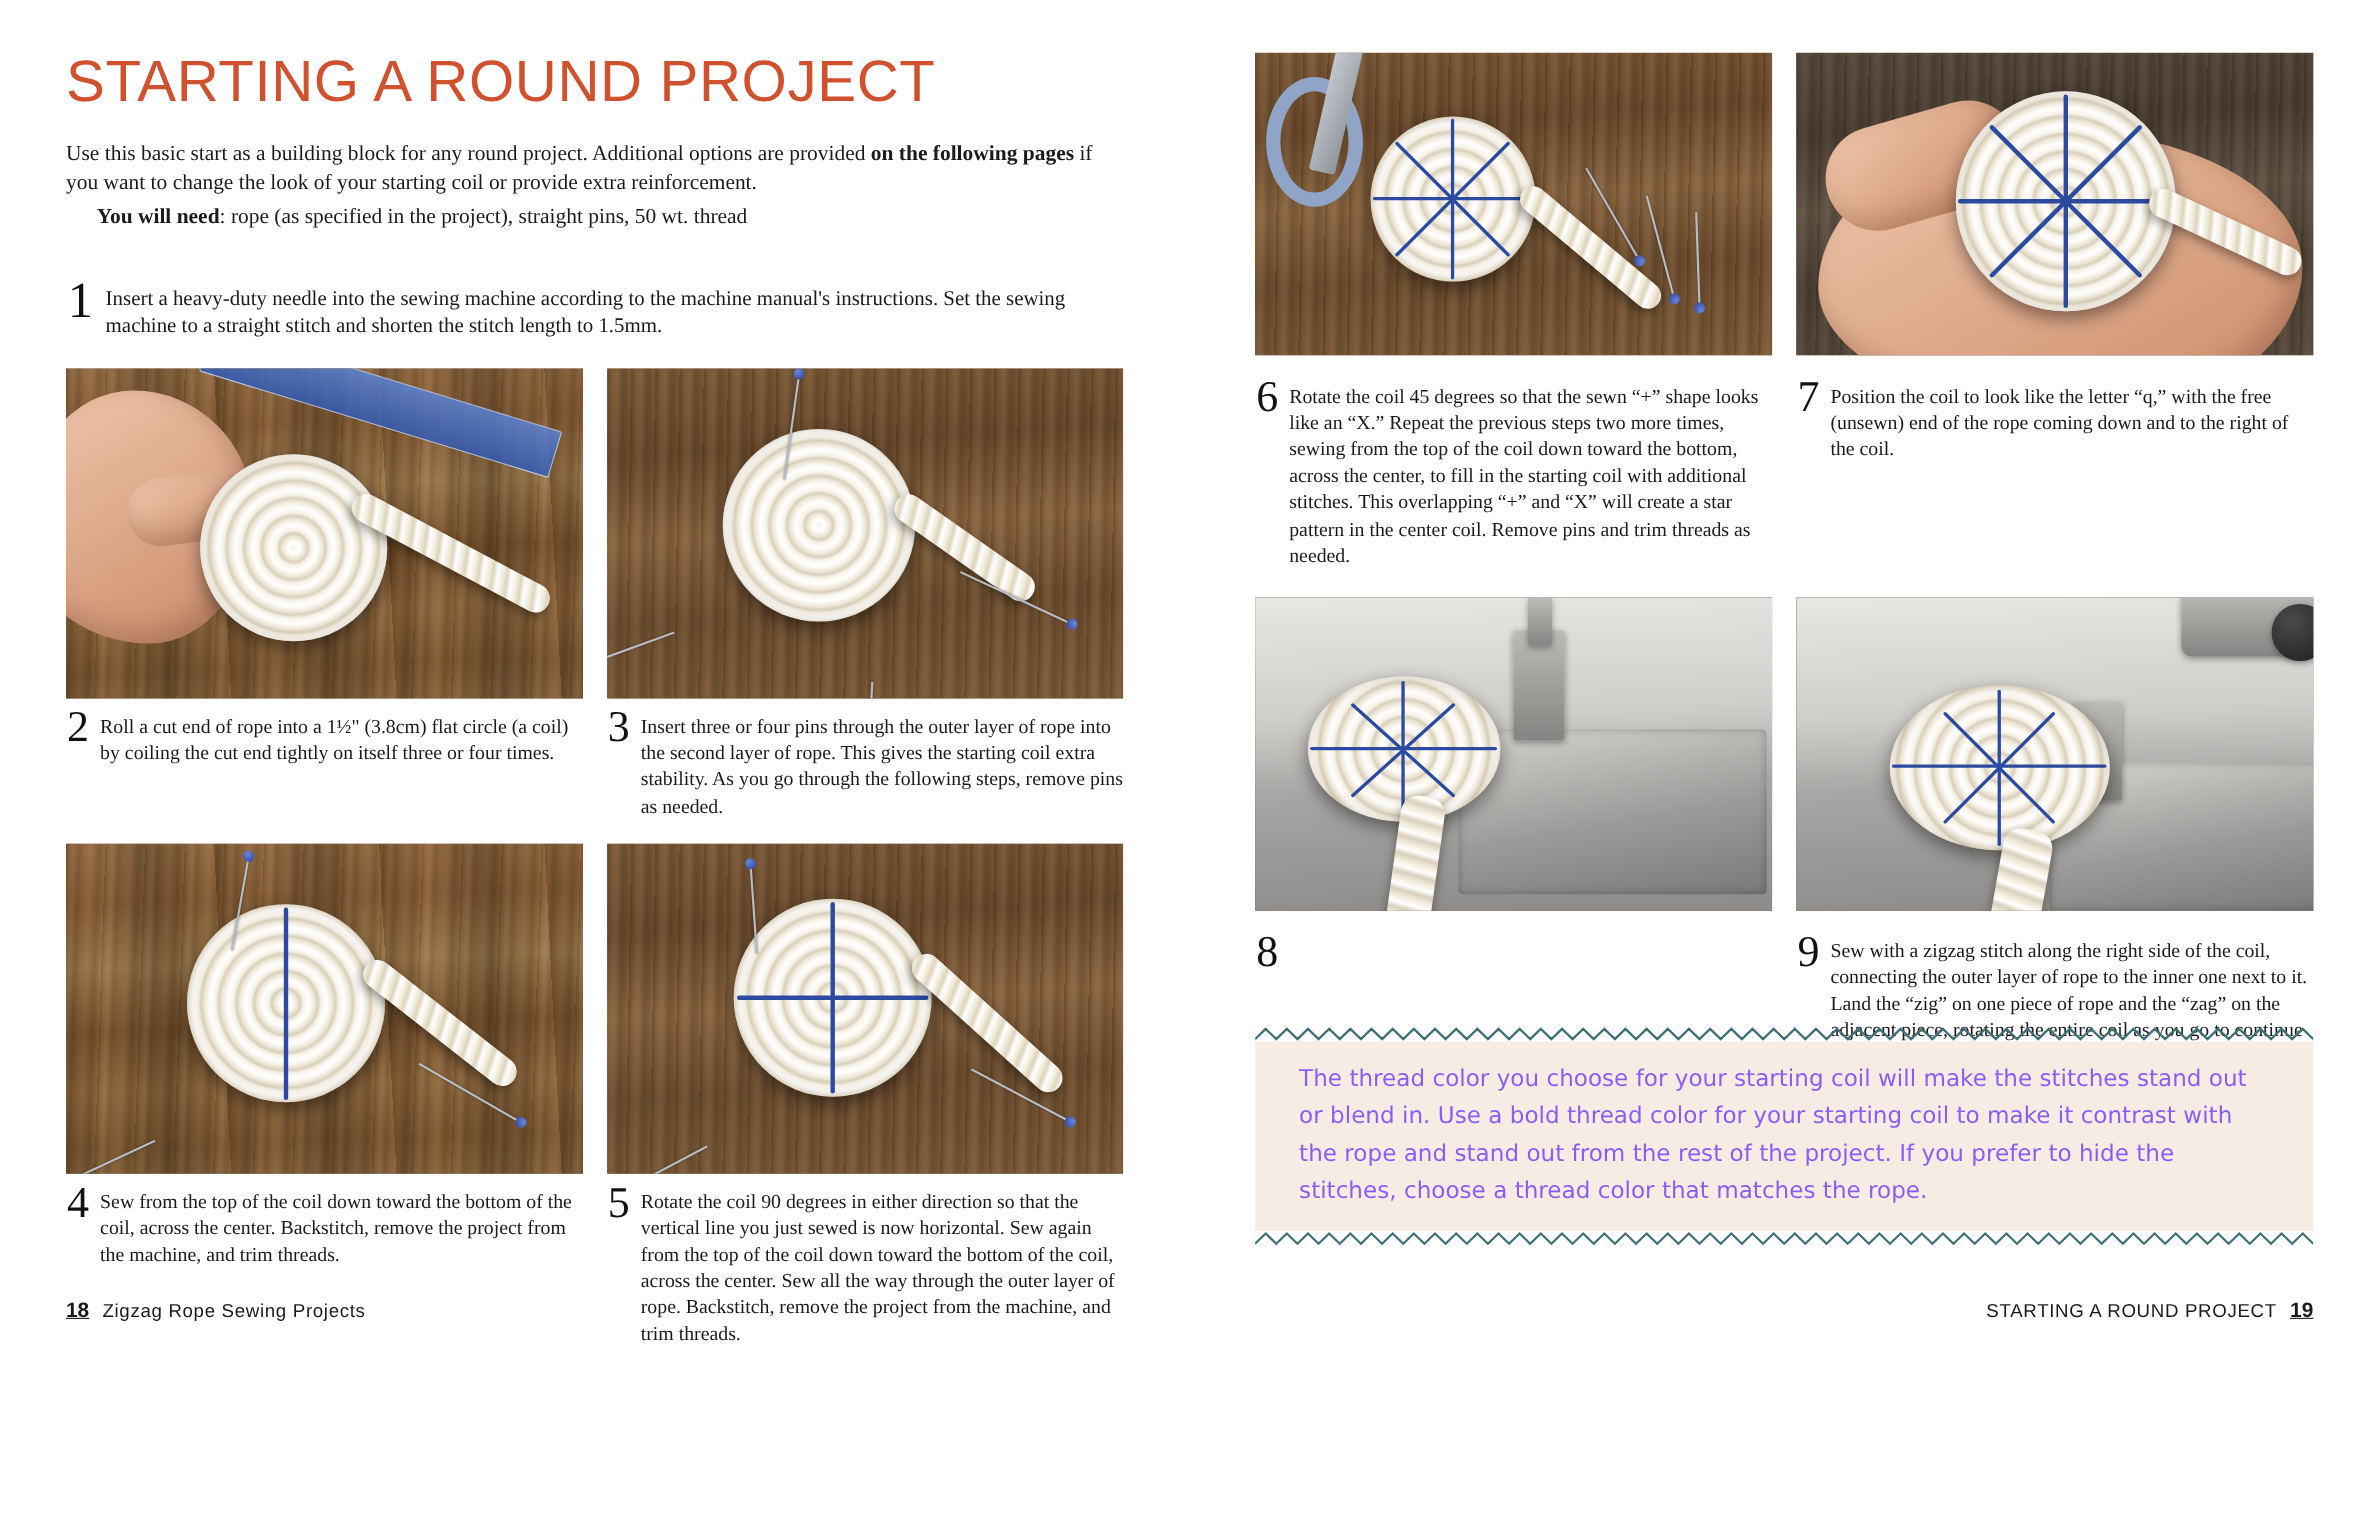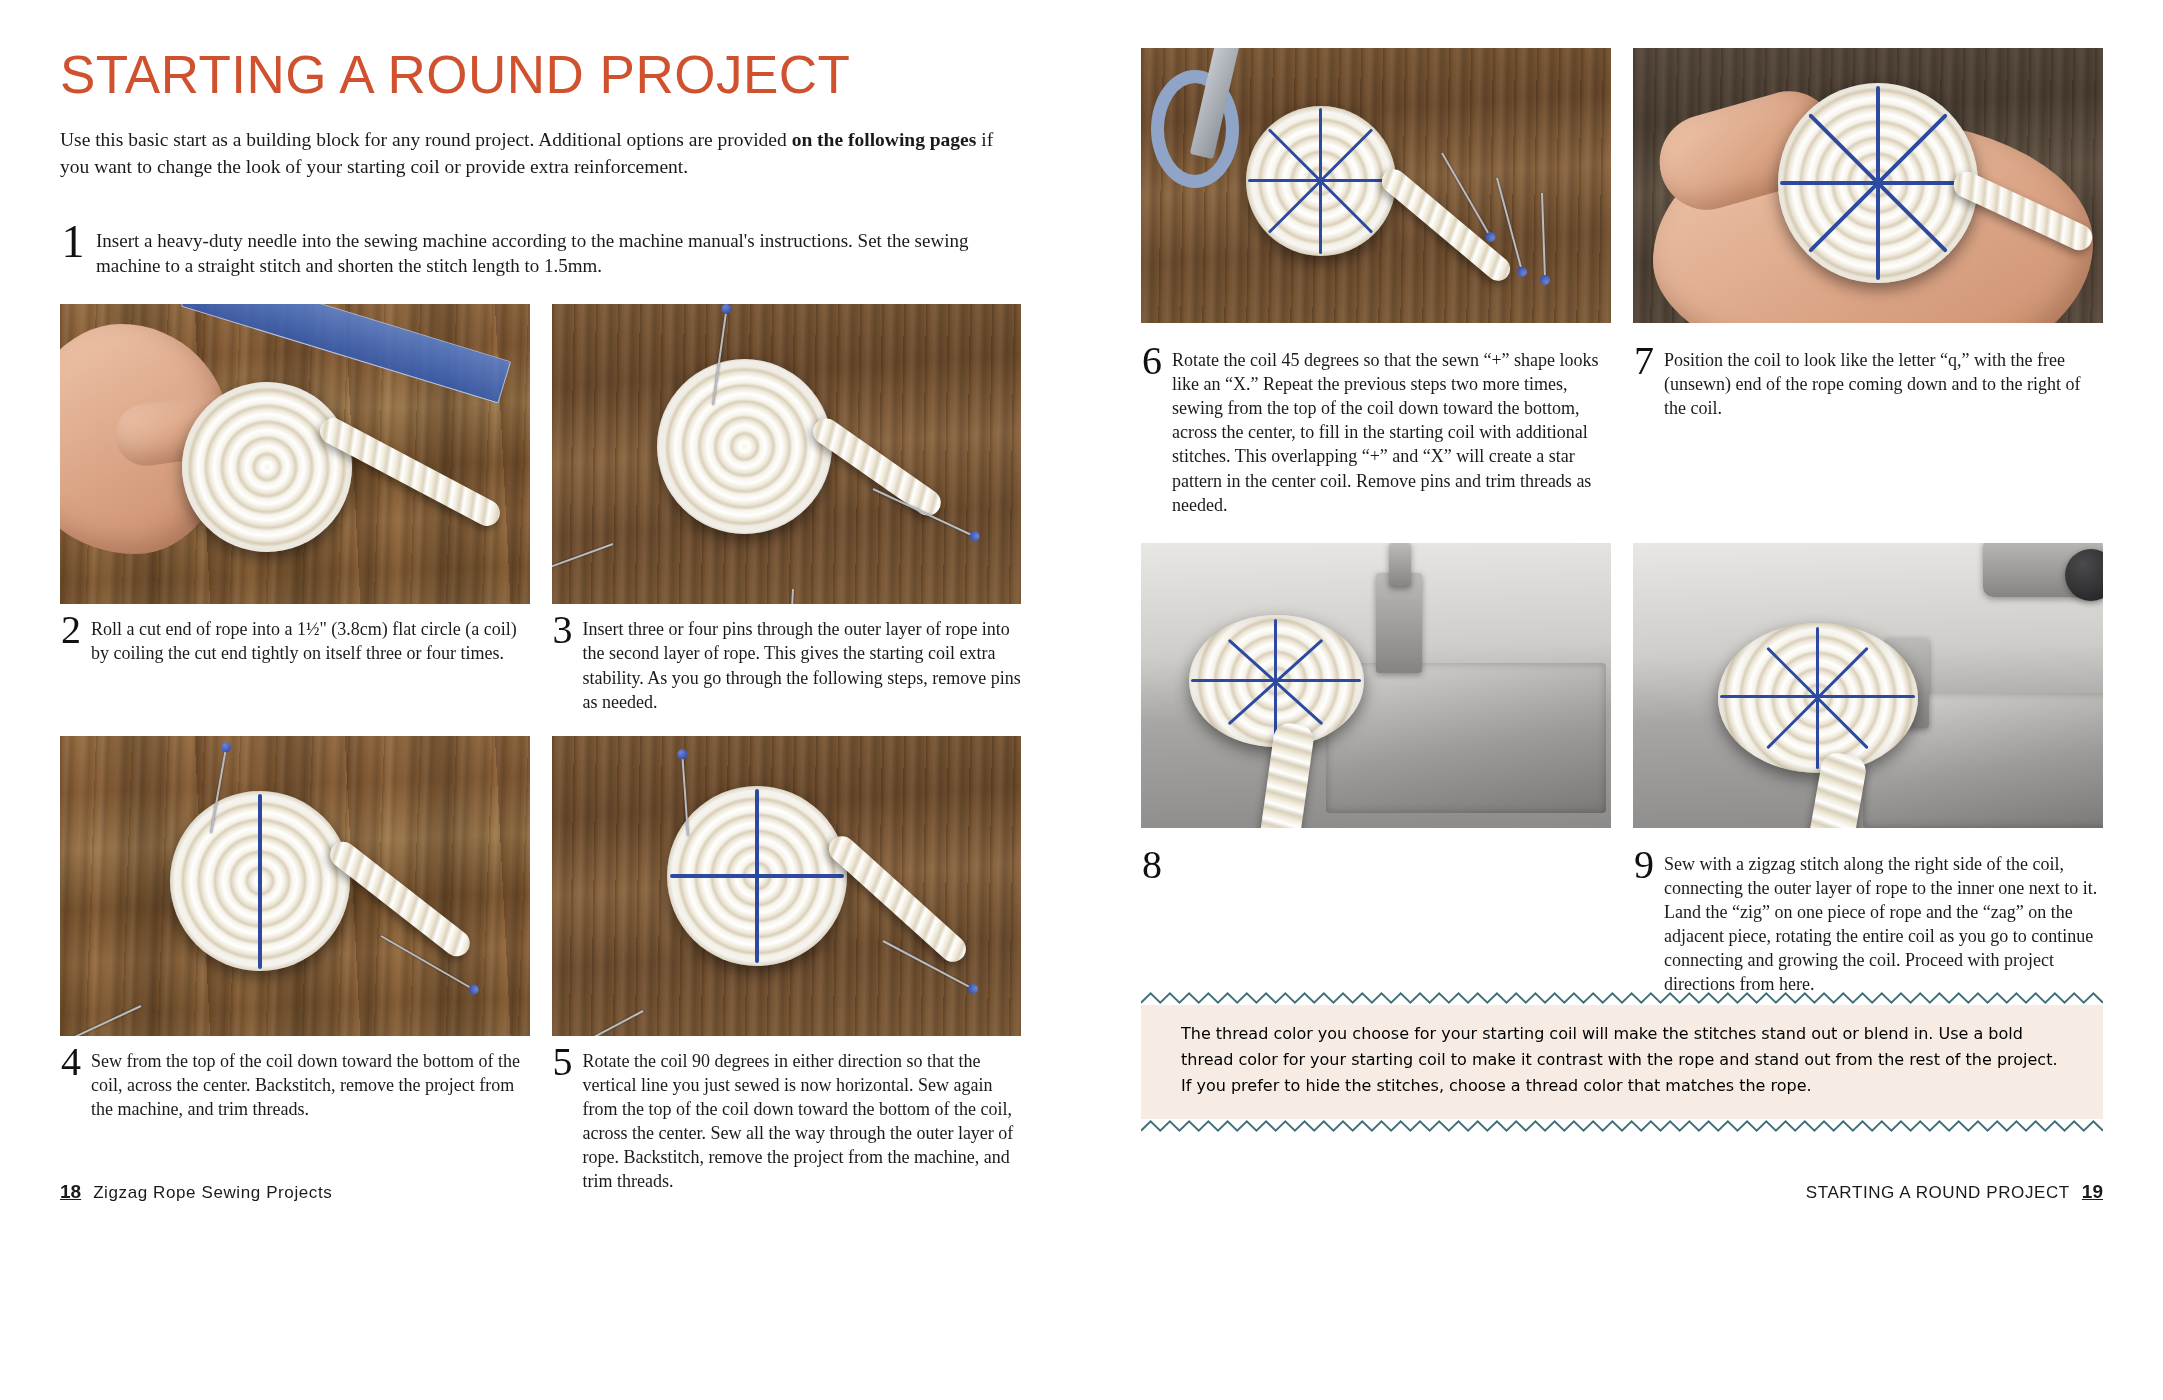--- a/index.html
+++ b/index.html
@@ -244,23 +244,23 @@
     font-family: "DejaVu Sans", sans-serif;
     font-weight: bold;
     font-size: 25px;
     letter-spacing: 2px;
     color: #31656b;
     text-align: center;
     margin: 2px 0 12px 0;
   }
   .tip-text {
     font-family: "DejaVu Sans", sans-serif;
-    font-size: 16px;
+    font-size: 21px;
     line-height: 1.62;
-    color: #000000;
+    color: #8b5cf6;
     margin: 0;
     text-align: left;
   }
 
   
   .footer {
     position: absolute;
     bottom: 40px;
     font-family: "Liberation Sans", sans-serif;
     font-size: 17px;
@@ -291,20 +291,23 @@
 <body>
 
 <div class="spread">
 
   <div class="page page-left">
 
     <h1 class="chapter-title">STARTING A ROUND PROJECT</h1>
 
     <p class="intro">
       <span>Use this basic start as a building block for any round project. Additional options are provided </span><span class="bold">on the following pages</span><span> if you want to change the look of your starting coil or provide extra reinforcement.</span>
+    </p>
+    <p class="intro-need">
+      <span class="lead">You will need</span><span>: rope (as specified in the project), straight pins, 50 wt. thread</span>
     </p>
 
     <div class="step step-1">
       <div class="step-num">1</div>
       <div class="step-body">Insert a heavy-duty needle into the sewing machine according to the machine manual's instructions. Set the sewing machine to a straight stitch and shorten the stitch length to 1.5mm.</div>
     </div>
 
     <div class="photo-grid">
 
       <div class="cell">

